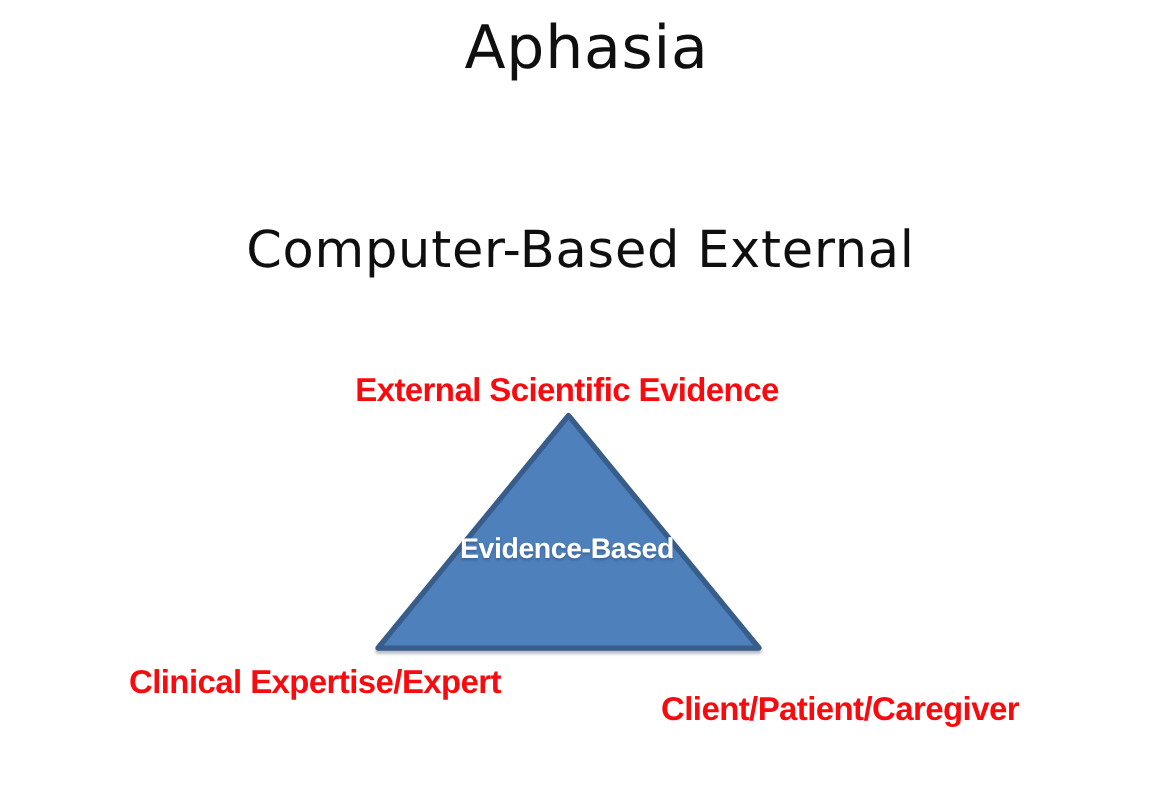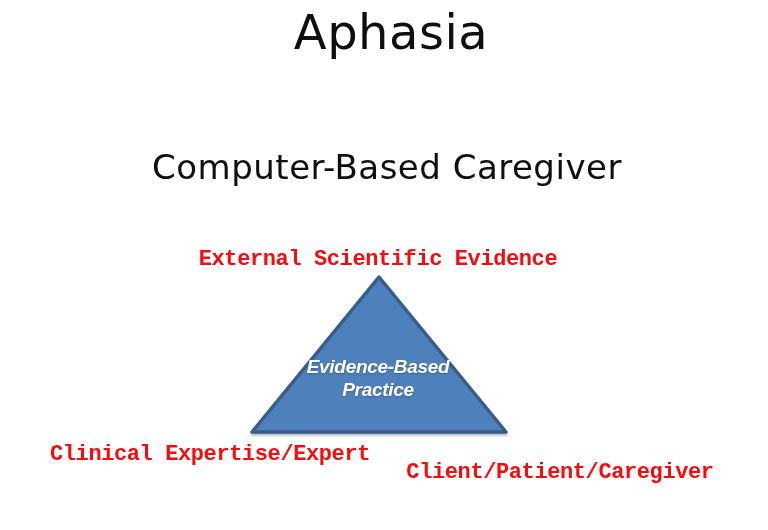--- a/index.html
+++ b/index.html
@@ -16,21 +16,21 @@
     font-family: "DejaVu Sans", sans-serif;
   }
 
   
   .title {
     position: absolute;
     top: 10px;
     left: 14px;
     right: 0;
     text-align: center;
-    font-size: 48px;
+    font-size: 40px;
     line-height: 45px;
     color: var(--title-text, #0f0f0f);
     letter-spacing: 0.5px;
   }
   .subtitle {
     position: absolute;
     top: 146px;
     left: 6px;
     right: 0;
     text-align: center;
@@ -38,21 +38,21 @@
     line-height: 42px;
     color: var(--title-text, #0f0f0f);
     letter-spacing: 0.5px;
   }
 
   
   .red-label {
     position: absolute;
     transform: translateX(-50%);
     text-align: center;
-    font-family: Liberation Mono, monospace;
+    font-family: Liberation Sans, sans-serif;
     font-weight: bold;
     font-size: 22px;
     line-height: 28px;
     letter-spacing: -0.4px;
     color: var(--label-red, #f80b0e);
     white-space: nowrap;
   }
   .label-top        { top: 246px; left: 378px; }
   .label-bottom-left  { top: 441px; left: 210px; text-align: center; }
   .label-bottom-right { top: 459px; left: 560px; }
@@ -80,45 +80,43 @@
     transform: translateX(-50%);
     text-align: center;
     font-family: "Liberation Sans", "DejaVu Sans", sans-serif;
     font-weight: bold;
     font-size: 19px;
     line-height: 23px;
     letter-spacing: -0.3px;
     color: var(--triangle-text, #ffffff);
     text-shadow: 0 1px 2px rgba(45, 75, 115, 0.55);
     white-space: nowrap;
-    font-style: italic;
   }
 </style>
 </head>
 <body>
 
 <div class="slide">
 
   <div class="title">
     <div>Aphasia</div>
   </div>
 
-  <div class="subtitle">Computer-Based Caregiver</div>
+  <div class="subtitle">Computer-Based External</div>
 
   <div>
 
     <div class="red-label label-top">External Scientific Evidence</div>
 
     <svg class="triangle-svg" viewBox="0 0 262 164" aria-hidden="true">
       <polygon points="131,4 258,159 4,159"></polygon>
     </svg>
 
     <div class="triangle-text">
       <div>Evidence-Based</div>
-      <div>Practice</div>
     </div>
 
     <div class="red-label label-bottom-left">
       <div>Clinical Expertise/Expert</div>
     </div>
 
     <div class="red-label label-bottom-right">
       <div>Client/Patient/Caregiver</div>
     </div>
 

